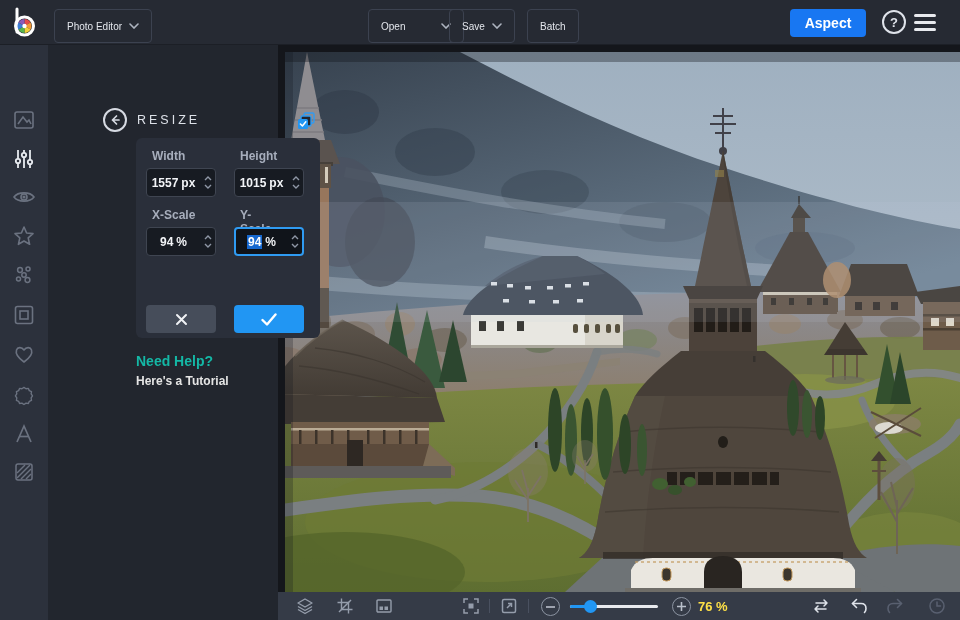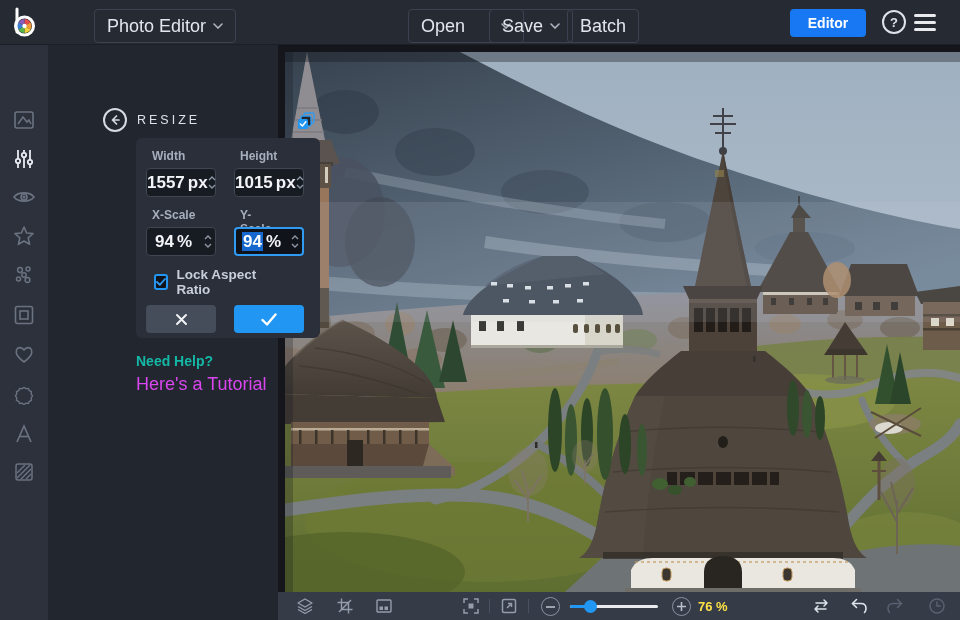--- a/index.html
+++ b/index.html
@@ -4,21 +4,21 @@
 <style>
   html,body{margin:0;padding:0;background:#14161b;}
   *{box-sizing:border-box;}
   #app{position:relative;width:960px;height:620px;overflow:hidden;
        font-family:"Liberation Sans",sans-serif;background:#22262e;color:#e3e6ec;}
   .dots{background-image:radial-gradient(rgba(255,255,255,0.05) 1px,transparent 1.2px);background-size:7px 7px;}
 
   
   #topbar{position:absolute;left:0;top:0;width:960px;height:45px;background:#262a33;border-bottom:1px solid #1c1f26;z-index:30;}
   .tb-btn{position:absolute;top:9px;height:28px;display:flex;align-items:center;gap:7px;padding:16px 12px;
-          border:1px solid #3c4250;border-radius:4px;font-size:18px;color:#e3e6ec;cursor:pointer;margin-left:40px;}
+          border:1px solid #3c4250;border-radius:4px;font-size:10px;color:#e3e6ec;cursor:pointer;}
   #upgrade{position:absolute;left:790px;top:9px;width:76px;height:28px;background:#1877f2;border-radius:4px;
            display:flex;align-items:center;justify-content:center;font-size:14px;font-weight:bold;color:#fff;cursor:pointer;}
   #help-btn{position:absolute;left:882px;top:10px;width:24px;height:24px;border:2px solid #dfe3ea;border-radius:50%;
             display:flex;align-items:center;justify-content:center;font-size:13px;font-weight:bold;color:#dfe3ea;cursor:pointer;}
   #menu-btn{position:absolute;left:914px;top:14px;width:22px;height:17px;display:flex;flex-direction:column;justify-content:space-between;cursor:pointer;}
   #menu-btn span{display:block;height:3px;background:#e8eaee;border-radius:2px;}
 
   
   #sidebar{position:absolute;left:0;top:45px;width:48px;height:575px;background:#2c313c;z-index:20;}
   .side-ic{position:absolute;left:12px;width:24px;height:24px;color:#6b7280;cursor:pointer;}
@@ -28,35 +28,35 @@
   
   #panel{position:absolute;left:48px;top:45px;width:230px;height:575px;background:#22262e;z-index:20;}
   #back-btn{position:absolute;left:55px;top:63px;width:24px;height:24px;border:2px solid #d6dae2;border-radius:50%;
             display:flex;align-items:center;justify-content:center;color:#d6dae2;cursor:pointer;}
   #panel-title{position:absolute;left:89px;top:68px;font-size:12.5px;font-weight:normal;letter-spacing:3px;color:#dde1e8;}
   #applyall{position:absolute;left:249px;top:67px;width:18px;height:18px;cursor:pointer;}
   #groupbox{position:absolute;left:88px;top:93px;width:184px;height:200px;background:#2a2f3a;border-radius:6px;}
   .f-label{position:absolute;font-size:12px;font-weight:bold;color:#a7aebc;}
   .field{position:absolute;width:70px;height:29px;background:#171b22;border:1px solid #3f4551;border-radius:4px;
          display:flex;align-items:center;cursor:text;}
-  .field .val-wrap{flex:1;text-align:center;font-size:17px;font-weight:bold;color:#f2f4f7;white-space:nowrap;}
+  .field .val-wrap{flex:1;text-align:center;font-size:12px;font-weight:bold;color:#f2f4f7;white-space:nowrap;}
   .field .unit{margin-left:3px;}
   .stepper{width:15px;height:100%;display:flex;flex-direction:column;align-items:center;justify-content:center;gap:3px;cursor:pointer;}
   .stepper svg{width:8px;height:5px;color:#8f97a6;display:block;}
   .field.focused{border:2px solid #2f9bf2;background:#10141a;}
   .sel{background:#1668cf;color:#fff;padding:0 1px;}
   #lock-row{position:absolute;left:106px;top:222px;display:flex;align-items:center;gap:8px;}
   #lock-box{width:16px;height:16px;border:2px solid #2196f3;border-radius:3px;background:#10141a;
             display:flex;align-items:center;justify-content:center;cursor:pointer;}
   #lock-label{font-size:13.5px;font-weight:bold;color:#c9cfda;}
   .pbtn{position:absolute;top:260px;width:70px;height:28px;border-radius:4px;display:flex;align-items:center;justify-content:center;cursor:pointer;}
   #btn-cancel{left:98px;background:#464d5a;}
   #btn-apply{left:186px;background:#2196f3;}
   #need-help{position:absolute;left:88px;top:308px;font-size:14px;font-weight:bold;color:#14b8a6;}
-  #tutorial-link{position:absolute;left:88px;top:329px;font-size:18px;font-weight:normal;color:#d946ef;cursor:pointer;}
+  #tutorial-link{position:absolute;left:88px;top:329px;font-size:12px;font-weight:bold;color:#e5e5e5;cursor:pointer;}
 
   
   #canvas{position:absolute;left:278px;top:45px;width:682px;height:547px;background:#14161b;z-index:10;}
   #photo{position:absolute;left:7px;top:7px;width:675px;height:540px;display:block;}
 
   
   #bottombar{position:absolute;left:278px;top:592px;width:682px;height:28px;background:#353b47;z-index:25;
              display:block;color:#959dab;}
   .bb-ic{position:absolute;top:5px;width:18px;height:18px;cursor:pointer;color:#959dab;}
   .bb-ic svg{width:18px;height:18px;display:block;}
@@ -105,21 +105,21 @@
       <span>Save</span>
       <svg width="10" height="6" viewBox="0 0 10 6">
           <polyline points="1,1 5,5 9,1" fill="none" stroke="#aeb4c0" stroke-width="1.6" stroke-linecap="round"></polyline>
         </svg>
     </div>
     <div class="tb-btn" style="left:527px;">
       <span>Batch</span>
     </div>
 
     <div id="upgrade">
-      <span>Editor</span>
+      <span>Aspect</span>
     </div>
     <div id="help-btn">
       <span>?</span>
     </div>
     <div id="menu-btn">
         <span></span>
         <span></span>
         <span></span>
       </div>
   </div>
@@ -256,28 +256,20 @@
       <div class="stepper">
         <svg viewBox="0 0 8 5">
             <polyline points="1,4 4,1 7,4" fill="none" stroke="currentColor" stroke-width="1.4"></polyline>
           </svg>
         <svg viewBox="0 0 8 5">
             <polyline points="1,1 4,4 7,1" fill="none" stroke="currentColor" stroke-width="1.4"></polyline>
           </svg>
       </div>
     </div>
 
-    <div id="lock-row">
-      <div id="lock-box">
-        <svg width="10" height="8" viewBox="0 0 10 8">
-            <path d="M1 4 L3.8 6.8 L9 1" fill="none" stroke="#2f9bf2" stroke-width="1.8" stroke-linecap="round" stroke-linejoin="round"></path>
-          </svg>
-      </div>
-      <div id="lock-label">Lock Aspect Ratio</div>
-    </div>
 
     <div class="pbtn" id="btn-cancel">
       <svg width="13" height="13" viewBox="0 0 13 13">
           <path d="M2 2 L11 11 M11 2 L2 11" stroke="#f0f2f5" stroke-width="2" stroke-linecap="round"></path>
         </svg>
     </div>
     <div class="pbtn" id="btn-apply">
       <svg width="16" height="13" viewBox="0 0 16 13">
           <path d="M1.5 7 L6 11.5 L14.5 1.5" fill="none" stroke="#ffffff" stroke-width="2.4" stroke-linecap="round" stroke-linejoin="round"></path>
         </svg>

